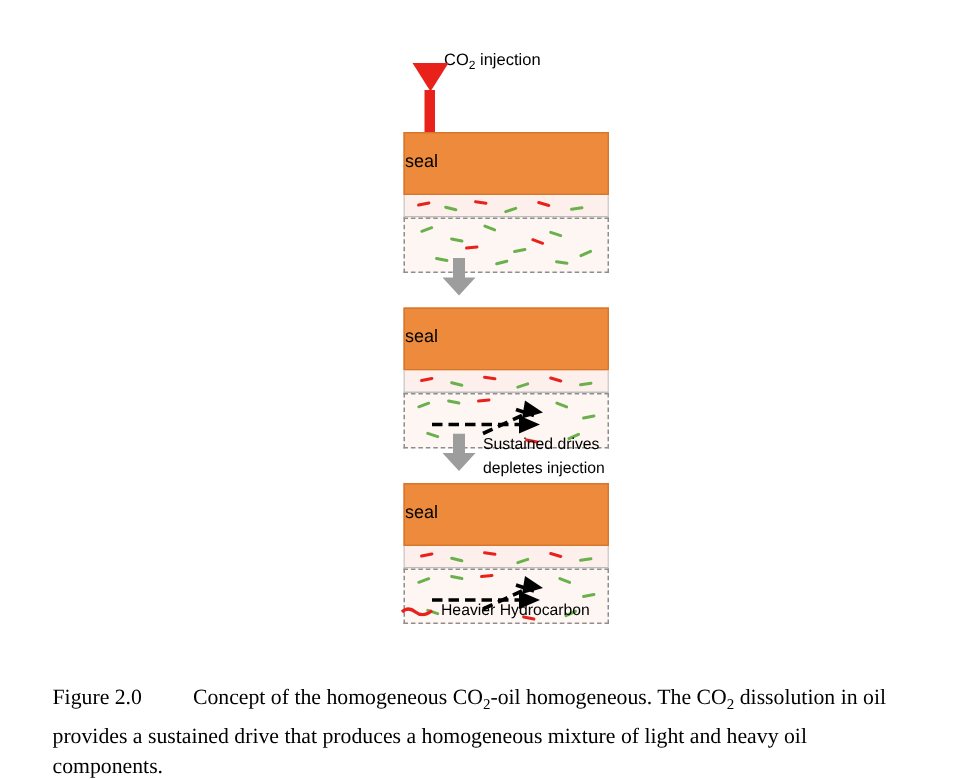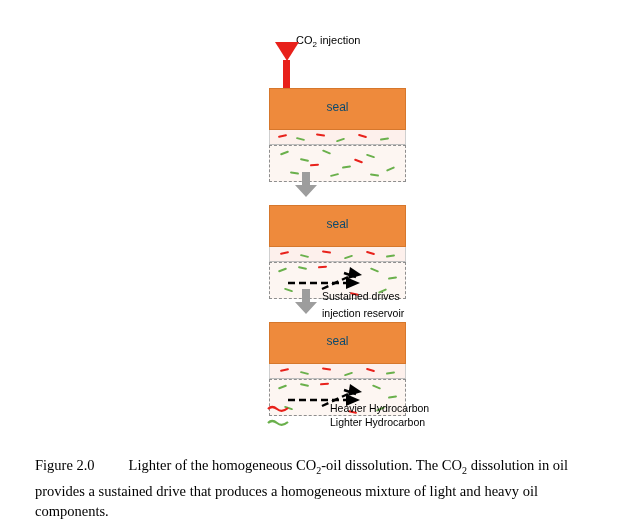--- a/index.html
+++ b/index.html
@@ -65,24 +65,24 @@
     position: relative;
     height: 42px;
     background: #ee8a3c;
     border: 1px solid #d6772c;
     box-sizing: border-box;
   }
   .seal-text {
     position: absolute;
     left: 0; right: 0;
     top: 11px;
-    text-align: center;
+    text-align: left;
     font-family: "Liberation Sans", sans-serif;
     font-size: 12px;
-    color: #0c4a6e;
+    color: #000000;
   }
   .cap {
     position: relative;
     height: 15px;
     background: #fdf0ec;
     border-left: 1px solid #cfcfcf;
     border-right: 1px solid #cfcfcf;
     border-bottom: 1px solid #bdbdbd;
     box-sizing: border-box;
     overflow: hidden;
@@ -138,21 +138,20 @@
   .legend-swatch {
     display: inline-block;
     width: 22px;
     height: 8px;
     vertical-align: middle;
     margin-right: 5px;
     position: relative;
   }
   .legend-label {
     vertical-align: middle;
-    margin-left: 36px;
   }
 
   
   .caption {
     position: absolute;
     left: 35px;
     top: 455px;
     width: 578px;
     font-family: "Liberation Serif", serif;
     font-size: 14.5px;
@@ -242,21 +241,21 @@
           <polygon points="80,4 92,12 78,16" fill="#000"></polygon>
         </svg>
       </div>
     </div>
 
     <svg class="grey-arrow" style="left:293px;top:289px;" viewBox="0 0 26 26">
       <polygon points="9,0 17,0 17,13 24,13 13,25 2,13 9,13" fill="#9d9d9d"></polygon>
     </svg>
     <div class="step-caption" style="left:322px;top:290px;">
       <div><span></span><sub></sub><span>Sustained drives</span></div>
-      <div>injection reservoir</div>
+      <div>depletes injection</div>
     </div>
 
     <div class="block" style="top:322px;">
       <div class="seal">
         <div class="seal-text">seal</div>
       </div>
       <div class="cap">
         <span class="hc heavy" style="left:10px;top:5px;transform:rotate(-12deg);"></span>
         <span class="hc light" style="left:30px;top:8px;transform:rotate(14deg);"></span>
         <span class="hc heavy" style="left:52px;top:4px;transform:rotate(8deg);"></span>
@@ -284,28 +283,21 @@
     </div>
 
     <div class="legend">
       <div class="legend-row">
         <span class="legend-swatch">
           <svg width="22" height="8" style="position:absolute;left:0;top:0;">
             <path d="M1,5 Q5,1 10,5 T21,4" stroke="#e8211b" stroke-width="2.2" fill="none"></path>
           </svg>
         </span><span class="legend-label">Heavier Hydrocarbon</span>
       </div>
-      <div class="legend-row">
-        <span class="legend-swatch">
-          <svg width="22" height="8" style="position:absolute;left:0;top:0;">
-            <path d="M1,5 Q5,1 10,5 T21,4" stroke="#6ab04c" stroke-width="2.2" fill="none"></path>
-          </svg>
-        </span><span class="legend-label">Lighter Hydrocarbon</span>
-      </div>
     </div>
 
   </div>
 
   <div class="caption">
-    <span class="fignum">Figure 2.0</span><span class="gap"></span><span>Lighter of the homogeneous CO</span><sub>2</sub><span>-oil dissolution. The CO</span><sub>2</sub><span> dissolution in oil provides a sustained drive that produces a homogeneous mixture of light and heavy oil components.</span>
+    <span class="fignum">Figure 2.0</span><span class="gap"></span><span>Concept of the homogeneous CO</span><sub>2</sub><span>-oil homogeneous. The CO</span><sub>2</sub><span> dissolution in oil provides a sustained drive that produces a homogeneous mixture of light and heavy oil components.</span>
   </div>
 
 </div>
 
 </body></html>

